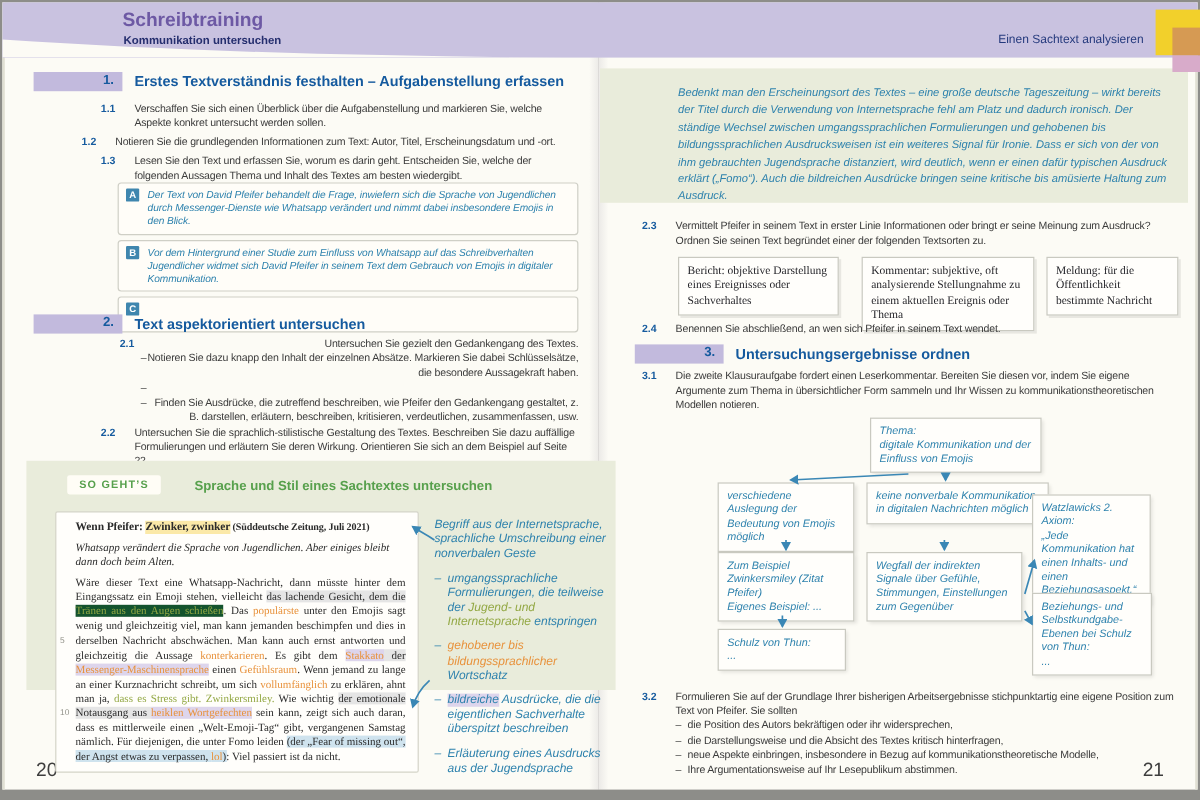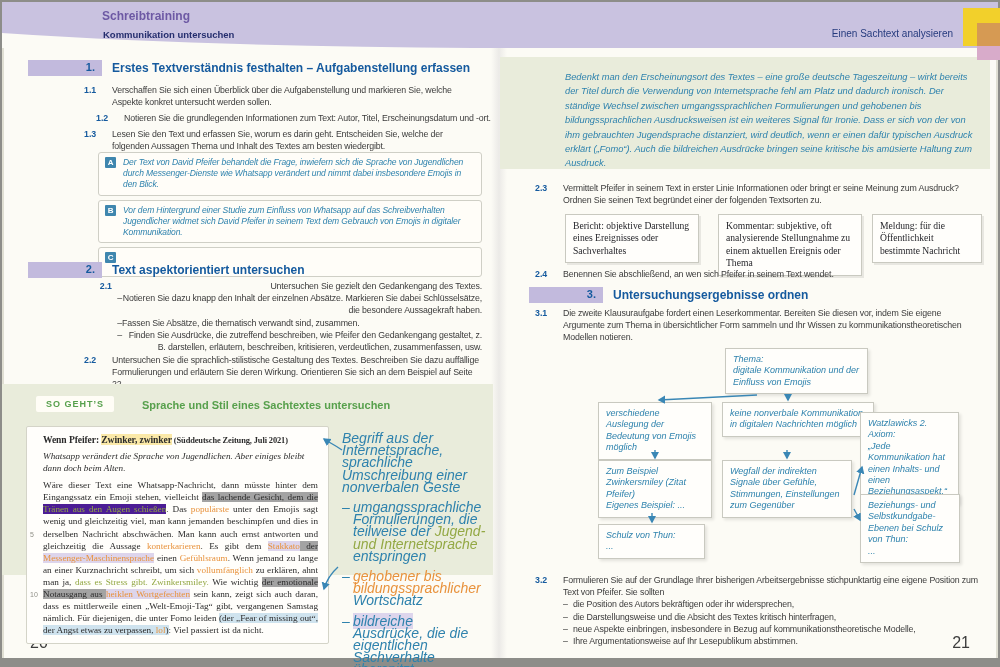--- a/index.html
+++ b/index.html
@@ -6,21 +6,21 @@
   html,body { width:1000px; height:667px; overflow:hidden; background:#8d8d89;
               font-family:"Liberation Sans", sans-serif; }
   #spread { position:absolute; left:2px; top:2px; width:996px; height:656px; }
   .page { position:absolute; top:0; bottom:0; background:#fcfbf5; }
   #page-left  { left:0; width:497px; border-left:2px solid #e0dfd3; }
   #page-right { left:497px; width:499px; border-right:2px solid #e0dfd3; }
 
   
   #band { position:absolute; left:0; top:0; right:0; height:46px; background:#c9c2e0; z-index:2; }
   #band-curve { position:absolute; left:0; top:0; z-index:3; }
-  #band-title { position:absolute; left:100px; top:7px; font-size:12px; font-weight:bold; color:#6d59a4; z-index:4; }
+  #band-title { position:absolute; left:100px; top:7px; font-size:16px; font-weight:bold; color:#6d59a4; z-index:4; }
   #band-sub { position:absolute; left:101px; top:27px; font-size:9.5px; font-weight:bold; color:#252e6e; z-index:4; }
   #band-right { position:absolute; right:45px; top:26px; font-size:10px; color:#253a7d; z-index:4; }
   .corner-sq { position:absolute; z-index:5; }
   #sq-yellow { left:961px; top:6px;  width:38px; height:38px; background:#f2d02b; }
   #sq-pink   { left:975px; top:44px; width:24px; height:14px; background:#d8abca; }
   #sq-orange { left:975px; top:21px; width:24px; height:23px; background:#d69a53; }
   #gutter { position:absolute; left:489px; top:0; bottom:0; width:16px; z-index:1;
             background:linear-gradient(to right, rgba(0,0,0,0), rgba(90,85,110,0.10), rgba(0,0,0,0)); }
 
   
@@ -43,49 +43,49 @@
   #options { position:absolute; left:96px; top:150px; width:384px; }
   .opt { position:relative; background:#fffdf8; border:1px solid #cfcfc6; border-radius:3px;
          padding:4px 6px 4px 24px; margin-bottom:4px; min-height:30px;
          font-size:8.5px; line-height:11.2px; letter-spacing:-0.1px; }
   .opt .chip { position:absolute; left:6px; top:4px; width:11px; height:11px; background:#3f86ae;
                color:#fff; font-style:normal; font-weight:bold; font-size:8px; line-height:11px;
                text-align:center; border-radius:1px; }
 
   
   .greenbox { position:absolute; background:#e9ecdb; z-index:1; }
-  #gb-left  { left:0; top:382px; width:491px; height:191px; }
+  #gb-left  { left:20px; top:382px; width:491px; height:191px; }
   #gb-right { left:1px;  top:55px;  width:490px; height:112px; }
 
   #sg-badge { position:absolute; left:34px; top:12px; background:#fffdf6; color:#57a04c;
               font-weight:bold; font-size:9px; letter-spacing:1px; padding:3px 10px; border-radius:2px; }
   #sg-title { position:absolute; left:140px; top:15px; color:#57a04c; font-weight:bold; font-size:11px; }
 
   
   #card { position:absolute; left:24px; top:42px; width:303px; background:#fffefb;
           border:1px solid #d4d4c8; border-radius:2px; padding:7px 10px 7px 16px;
           font-family:"Liberation Serif", serif; color:#2b2b2b; }
   #card-title { font-weight:bold; font-size:9.6px; white-space:nowrap; letter-spacing:-0.1px; }
   #card-title .seg-tsm { font-size:8.4px; }
   #card-lead { font-style:italic; font-size:9.2px; line-height:12.1px; margin-top:5px; }
   #card-body { position:relative; font-size:9.2px; line-height:12.1px; margin-top:5px; text-align:justify; }
   .lineno { position:absolute; left:-13px; color:#909088; font-family:"Liberation Sans",sans-serif;
             font-size:7px; font-style:normal; }
   #ln5 { top:50px; } #ln10 { top:110px; }
 
   .seg-o { color:#e8923c; } .seg-g { color:#93a844; }
-  .seg-hp  { background:#a3a3a3;font-family:Liberation Serif, serif; } .seg-hpg { background:#4c1d95; color:#93a844; }
+  .seg-hp  { background:#e5e5e5;font-family:Liberation Serif, serif; } .seg-hpg { background:#14532d; color:#93a844; }
   .seg-hpo { background:#ddd5ec; color:#e8923c; }
   .seg-hb  { background:#cfe3ee; } .seg-hbo { background:#cfe3ee; color:#e8923c; }
   .seg-thl { background:#fbe9a8; }
   .seg-b { color:#2e82ad; } .seg-bhl { color:#2e82ad; background:#ddd5ec; }
 
   
   #annos { position:absolute; left:340px; top:48px; width:144px; }
-  .anno { display:flex; margin-bottom:8px; font-size:14px; line-height:12.2px; }
+  .anno { display:flex; margin-bottom:8px; font-size:10px; line-height:12.2px; }
   .anno .adash { flex:0 0 11px; color:#2e82ad; }
   .anno .atext { flex:1; }
 
   .connector { position:absolute; left:0; top:0; z-index:3; pointer-events:none; }
 
   
   #comment-text { position:absolute; left:65px; top:13px; width:416px;
                   font-size:9.3px; line-height:14.4px; }
 
   .tsbox { position:absolute; background:#fffefb; border:1px solid #c9c9c0;
@@ -124,21 +124,21 @@
 
     <div class="sec" style="left:26px; top:58px;">
       <span class="bar">1.</span>
       <span class="stitle">Erstes Textverständnis festhalten – Aufgabenstellung erfassen</span>
     </div>
 
     <div class="task" style="left:82px; top:82px; width:398px;">
       <span class="tnum">1.1</span>
       <span class="ttext">Verschaffen Sie sich einen Überblick über die Aufgabenstellung und markieren Sie, welche Aspekte konkret untersucht werden sollen.</span>
     </div>
-    <div class="task" style="left:94px; top:110px; width:398px;">
+    <div class="task" style="left:66px; top:110px; width:398px;">
       <span class="tnum">1.2</span>
       <span class="ttext">Notieren Sie die grundlegenden Informationen zum Text: Autor, Titel, Erscheinungsdatum und -ort.</span>
     </div>
     <div class="task" style="left:82px; top:126px; width:398px;">
       <span class="tnum">1.3</span>
       <span class="ttext">Lesen Sie den Text und erfassen Sie, worum es darin geht. Entscheiden Sie, welche der folgenden Aussagen Thema und Inhalt des Textes am besten wiedergibt.</span>
     </div>
 
     <div id="options">
       <div class="opt hw">
@@ -163,21 +163,20 @@
       <span class="tnum">2.1</span>
       <span class="ttext">
         <span>Untersuchen Sie gezielt den Gedankengang des Textes.</span>
         <span class="bullets">
           <span class="bullet">
               <span class="dash">–</span>
               <span>Notieren Sie dazu knapp den Inhalt der einzelnen Absätze. Markieren Sie dabei Schlüsselsätze, die besondere Aussagekraft haben.</span>
             </span>
           <span class="bullet">
               <span class="dash">–</span>
-              <span>Fassen Sie Absätze, die thematisch verwandt sind, zusammen.</span>
             </span>
           <span class="bullet">
               <span class="dash">–</span>
               <span>Finden Sie Ausdrücke, die zutreffend beschreiben, wie Pfeifer den Gedankengang gestaltet, z. B. darstellen, erläutern, beschreiben, kritisieren, verdeutlichen, zusammenfassen, usw.</span>
             </span>
         </span>
       </span>
     </div>
 
     <div class="task" style="left:82px; top:352px; width:398px;">

